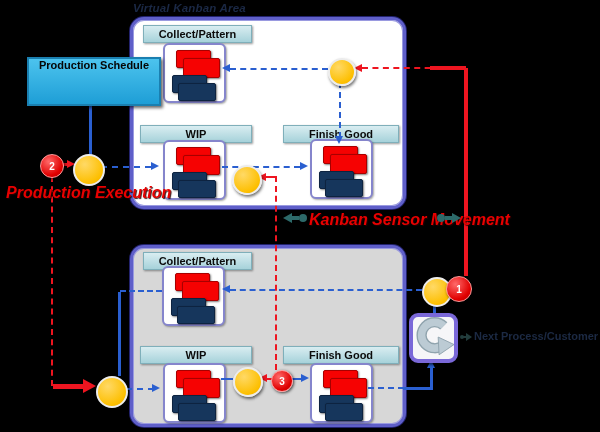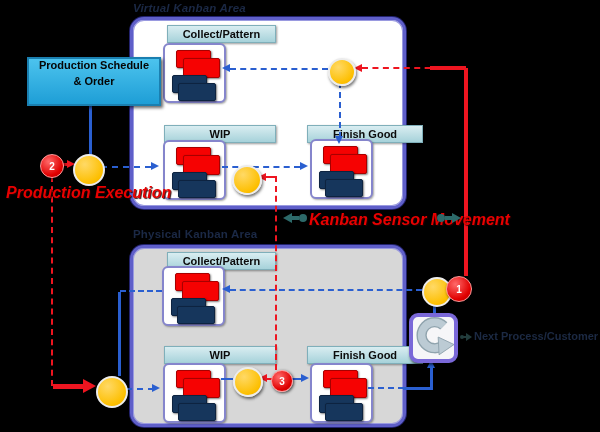--- a/index.html
+++ b/index.html
@@ -17,21 +17,20 @@
   .area-title{
     position:absolute;font-weight:bold;font-size:11.5px;color:#1b2946;
     letter-spacing:.2px;white-space:nowrap;
   }
   
   .hdr{
     position:absolute;height:16px;line-height:16px;text-align:center;
     font-weight:bold;font-size:11px;color:#0b0b0b;
     background:linear-gradient(#d9edf1,#a6d2da);border:1px solid #7fafba;
     box-shadow:1px 1px 2px rgba(0,0,0,.4);
-    margin-left:24px;
   }
   
   .cards{position:absolute;width:59px;height:56px;background:#fff;border:2px solid #8585cc;border-radius:6px;box-shadow:1px 1px 2px rgba(0,0,0,.35);}
   .card{position:absolute;border-radius:2px;box-shadow:1px 1px 2px rgba(0,0,0,.5);}
   .card.red{background:#f60202;border:1px solid #a80000;}
   .card.navy{background:#16365c;border:1px solid #0d2340;}
   .card.rb{left:11px;top:5px;width:33px;height:16px;}
   .card.rf{left:18px;top:13px;width:35px;height:18px;}
   .card.nb{left:7px;top:30px;width:33px;height:16px;}
   .card.nf{left:13px;top:38px;width:36px;height:16px;}
@@ -99,21 +98,20 @@
     border:4px solid #7a68d8;border-radius:9px;background:#f6f6f8;
     box-shadow:1px 2px 3px rgba(0,0,0,.6);
   }
 </style>
 </head>
 <body>
 
 <div id="canvas">
 
   <div class="area-title" style="left:133px;top:2px;font-style:italic;">Virtual Kanban Area</div>
-  <div class="area-title" style="left:133px;top:228px;">Physical Kanban Area</div>
 
   <div class="panel virtual" style="left:130px;top:17px;width:270px;height:186px;"></div>
   <div class="panel physical physbg" style="left:130px;top:245px;width:270px;height:176px;"></div>
 
   <div class="hdr" style="left:143px;top:25px;width:107px;">Collect/Pattern</div>
   <div class="hdr" style="left:140px;top:125px;width:110px;">WIP</div>
   <div class="hdr" style="left:283px;top:125px;width:114px;">Finish Good</div>
 
   <div class="hdr" style="left:143px;top:252px;width:107px;">Collect/Pattern</div>
   <div class="hdr" style="left:140px;top:346px;width:110px;">WIP</div>
@@ -190,21 +188,20 @@
   <div class="lv red" style="left:275px;top:176px;height:194px;"></div>
   <div class="ah al red" style="left:354px;top:64px;"></div>
   <div class="lh red" style="left:362px;top:67px;width:100px;"></div>
   <div class="sh red" style="left:430px;top:66px;width:36px;height:4px;"></div>
   <div class="sv red" style="left:464px;top:68px;width:4px;height:208px;"></div>
   <div class="ah al red" style="left:259px;top:374px;"></div>
   <div class="lh red" style="left:267px;top:378px;width:6px;"></div>
 
   <div class="sched">
     <div class="l1">Production Schedule</div>
-    <div class="l2">&amp; Order</div>
   </div>
 
   <div class="dot" style="left:73px;top:154px;width:28px;height:28px;"></div>
   <div class="dot" style="left:232px;top:165px;width:26px;height:26px;"></div>
   <div class="dot" style="left:328px;top:58px;width:24px;height:24px;"></div>
   <div class="dot" style="left:96px;top:376px;width:28px;height:28px;"></div>
   <div class="dot" style="left:233px;top:367px;width:26px;height:26px;"></div>
   <div class="dot" style="left:422px;top:277px;width:26px;height:26px;"></div>
 
   <div class="num" style="left:40px;top:154px;width:22px;height:22px;">2</div>

